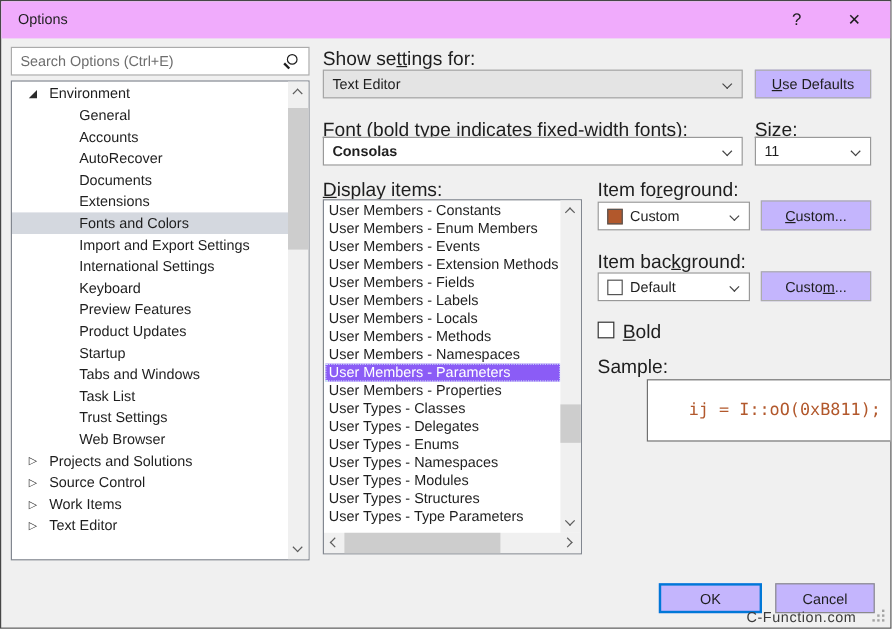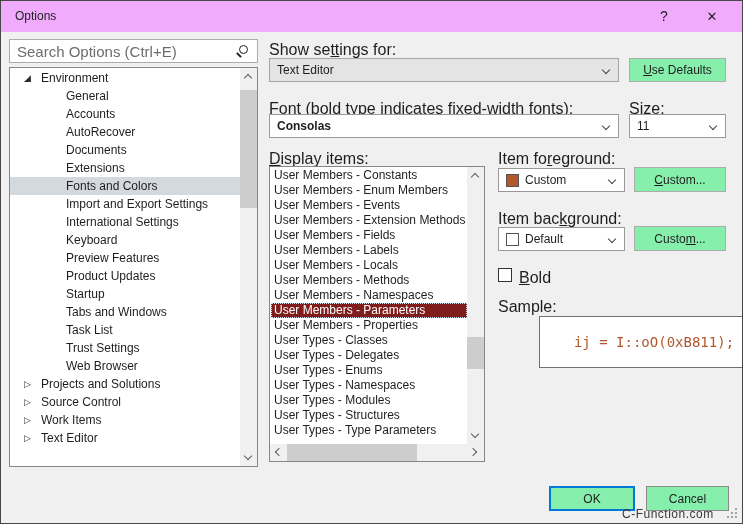--- a/index.html
+++ b/index.html
@@ -11,21 +11,21 @@
     border:1px solid #474747; overflow:hidden;
   }
   .titlebar { position:absolute; left:0; top:0; width:100%; height:31px; background:#f0abfc; }
   .title { position:absolute; left:14px; top:0; line-height:31px; font-size:12px; }
   .tb-btn { position:absolute; top:0; width:32px; height:31px; text-align:center; line-height:31px; font-size:14px; color:#1e1e1e; cursor:default; }
   .tb-help { right:62px; }
   .tb-close { right:14px; font-size:13px; }
 
   
   .search { position:absolute; left:8px; top:38px; width:249px; height:24px; background:#fff; border:1px solid #ababab; }
-  .search input { position:absolute; left:7px; top:1px; width:210px; height:20px; border:0; outline:0; font-family:"Liberation Sans",sans-serif; font-size:15px; color:#1e1e1e; background:transparent; }
+  .search input { position:absolute; left:7px; top:1px; width:210px; height:20px; border:0; outline:0; font-family:"Liberation Sans",sans-serif; font-size:12px; color:#1e1e1e; background:transparent; }
   .search input::placeholder { color:#6d6d6d; opacity:1; }
   .mag { position:absolute; right:9px; top:5px; width:9px; height:9px; border:1.6px solid #1e1e1e; border-radius:50%; }
   .mag::after { content:""; position:absolute; left:-4px; top:8px; width:6px; height:1.8px; background:#1e1e1e; transform:rotate(45deg); }
 
   
   .tree { position:absolute; left:8px; top:66px; width:249px; height:400px; background:#fff; border:1px solid #828790; }
   .tree-body { position:absolute; left:0; top:1px; right:17px; bottom:1px; overflow:hidden; }
   .tree-row { height:18px; line-height:18px; white-space:nowrap; display:flex; align-items:center; }
   .tree-row.lvl0 { padding-left:14px; }
   .tree-row.lvl1 { padding-left:39px; }
@@ -50,29 +50,29 @@
   .pos { position:absolute; }
 
   
   .combo { position:absolute; background:#fff; border:1px solid #999; display:flex; align-items:center; padding-left:7px; }
   .combo.gray { background:#e4e4e4; border-color:#a6a6a6; }
   .combo .chev { position:absolute; right:9px; top:8px; width:6px; height:6px; border-right:1.4px solid #444; border-bottom:1.4px solid #444; transform:rotate(45deg); }
   .combo.bold-text { font-weight:bold; }
   .swatch { display:inline-block; width:13px; height:13px; margin-right:6px; border:1px solid #555; }
 
   
-  .btn { position:absolute; background:#86efac; border:1px solid #acacac; text-align:right; font-size:12px; color:#1e1e1e; display:flex; align-items:center; justify-content:center; cursor:default; }
+  .btn { position:absolute; background:#c4b5fd; border:1px solid #acacac; text-align:right; font-size:12px; color:#1e1e1e; display:flex; align-items:center; justify-content:center; cursor:default; }
   .btn.default-btn { border:2px solid #0078d7; }
   .btn.dark-border { border-color:#8a8a8a; }
 
   
   .listbox { position:absolute; left:268px; top:165px; width:216px; height:296px; background:#fff; border:1px solid #828790; }
   .list-body { position:absolute; left:1px; top:1px; right:17px; bottom:17px; overflow:hidden; }
   .list-row { height:15px; line-height:15px; padding-left:3px; white-space:nowrap; font-size:12px; }
-  .list-row.selected { background:#7f1d1d; color:#fff; outline:1px dotted #cfe4f7; outline-offset:-1px; }
+  .list-row.selected { background:#8b5cf6; color:#fff; outline:1px dotted #cfe4f7; outline-offset:-1px; }
   .listbox .vscroll { bottom:17px; top:0; }
 
   
   .checkbox { position:absolute; width:14px; height:14px; background:#fff; border:1px solid #333; }
 
   
   .samplebox { position:absolute; left:497px; top:315px; width:230px; height:52px; background:#fff; border:1px solid #707070; display:flex; align-items:center; justify-content:center;margin-left:41px; }
   .sample-text { font-family:"DejaVu Sans Mono", monospace; font-size:14px; }
 
   .watermark { position:absolute; left:621px; top:506px; font-size:12px; color:#3a3a3a; letter-spacing:0.5px; }

